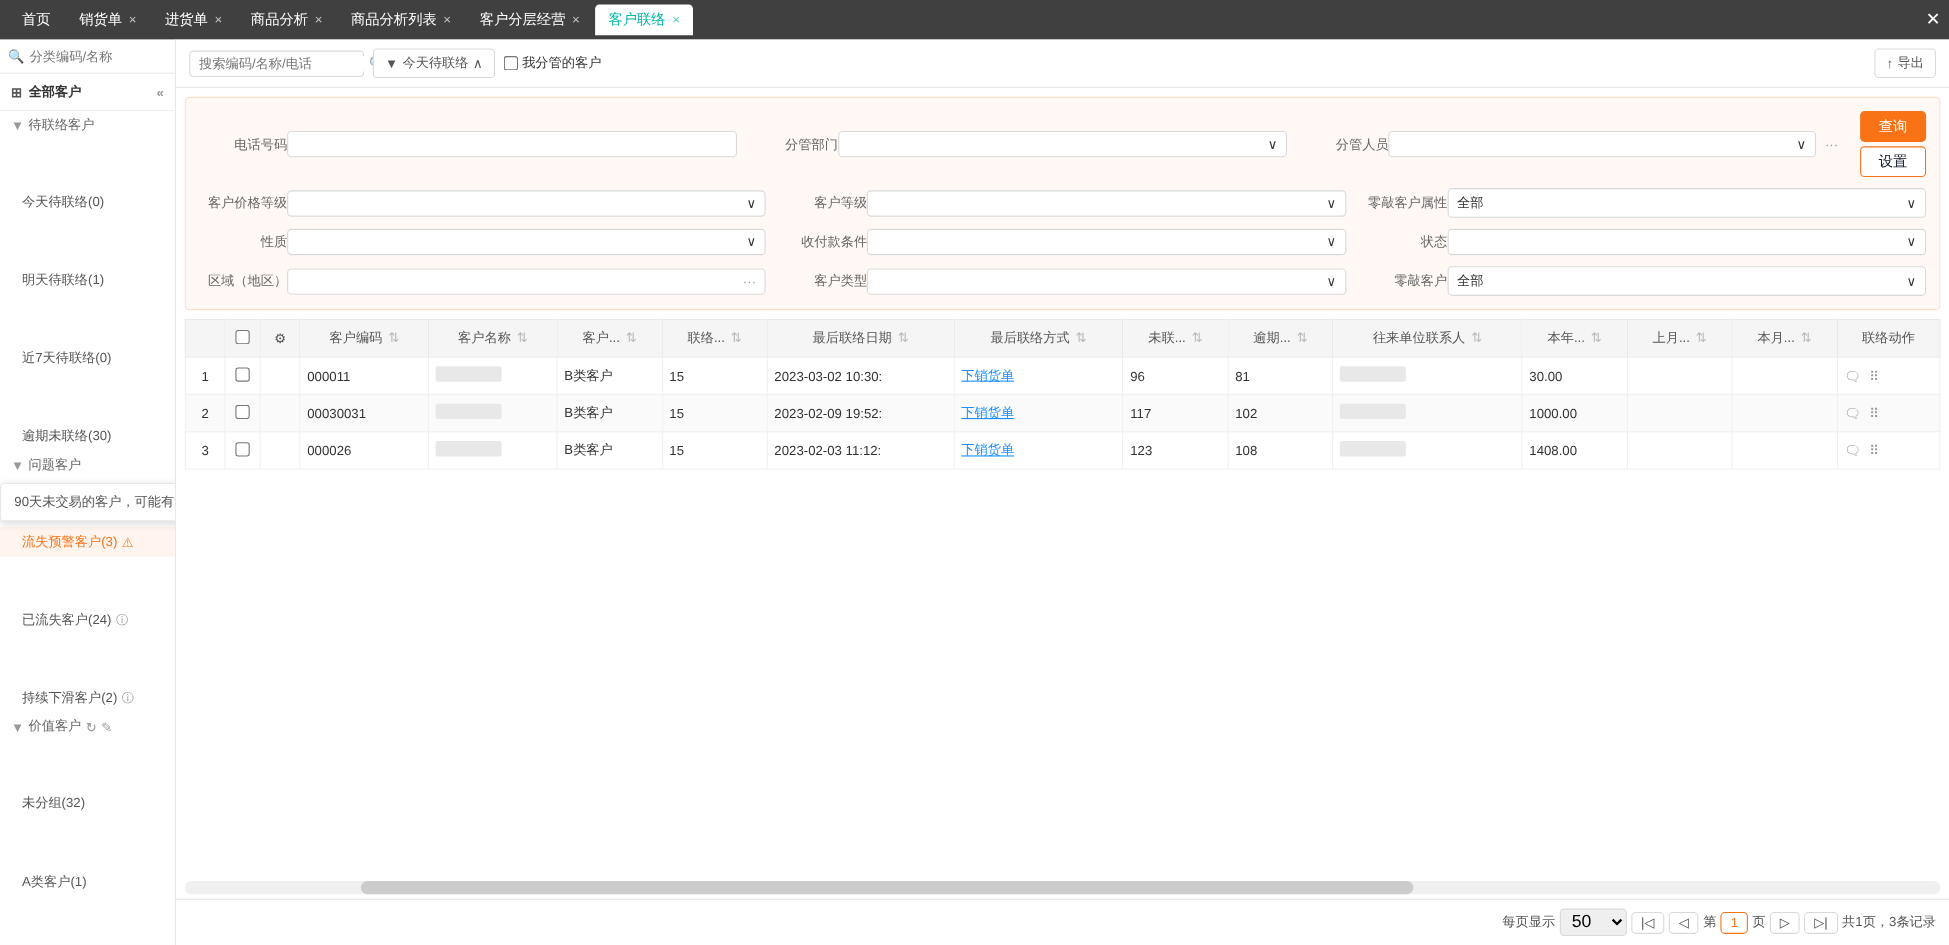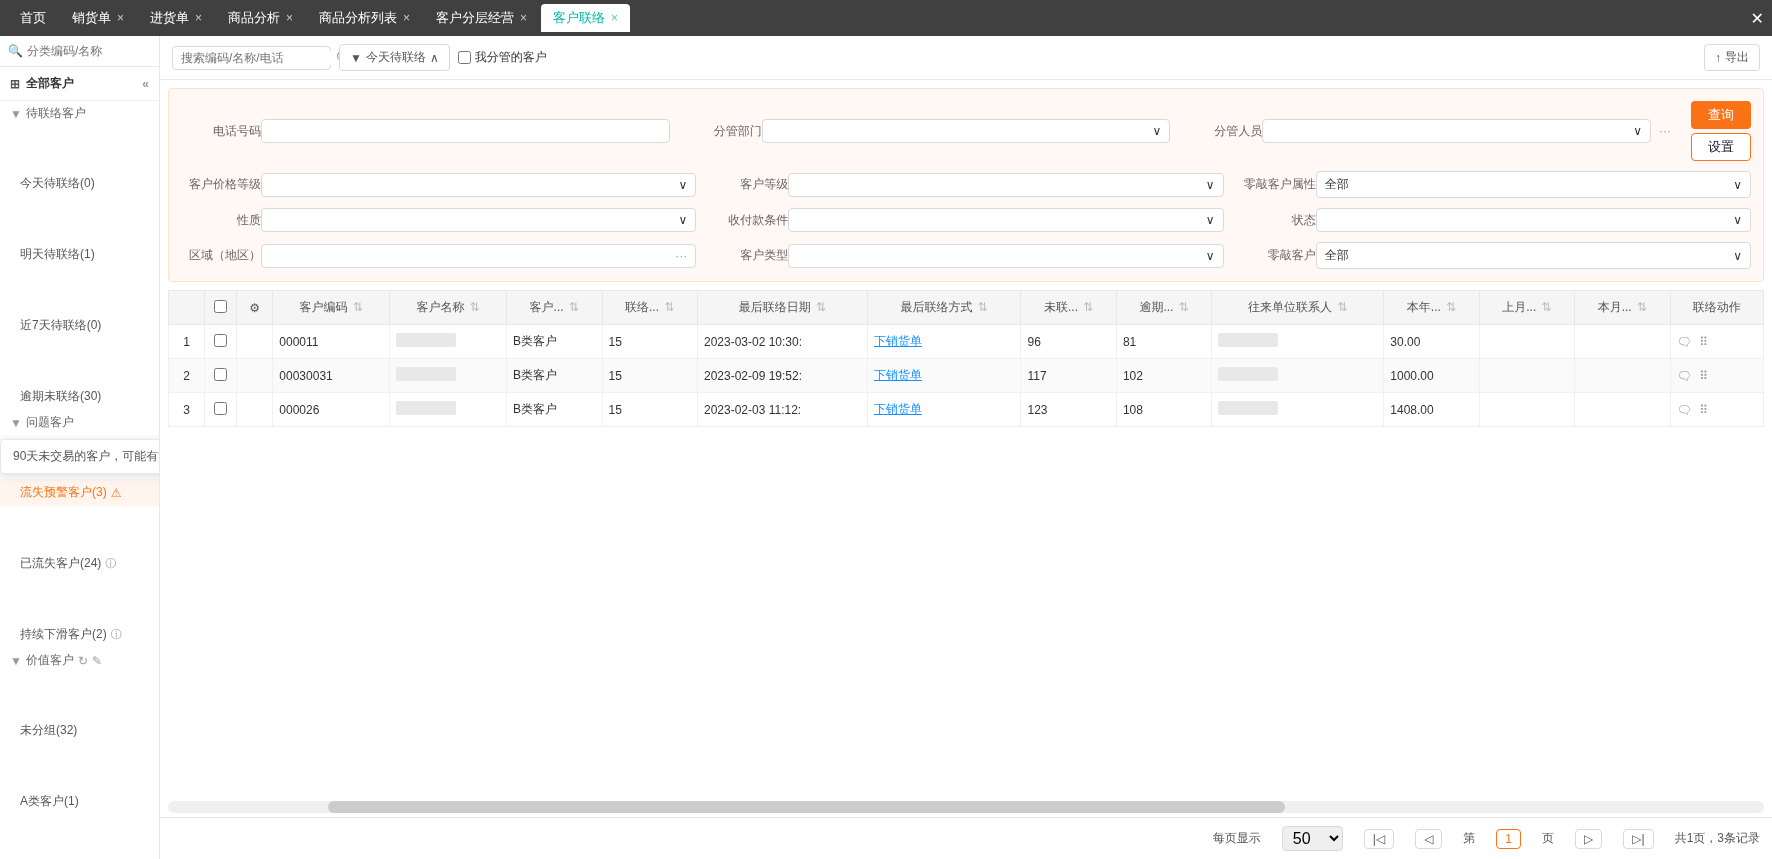--- a/index.html
+++ b/index.html
@@ -135,21 +135,21 @@
     .tooltip-box {
       position: absolute; left: 0; top: 100%; background: #fff; border: 1px solid #e8e8e8;
       border-radius: 4px; padding: 8px 12px; box-shadow: 0 2px 8px rgba(0,0,0,0.15);
       z-index: 100; white-space: nowrap; font-size: 12px; color: #555;
       margin-top: 4px;
     }
 
     
     .pagination {
       display: flex; align-items: center; justify-content: flex-end;
-      padding: 8px 12px; border-top: 1px solid #e8e8e8; gap: 21px; flex-shrink: 0;
+      padding: 8px 12px; border-top: 1px solid #e8e8e8; gap: 4px; flex-shrink: 0;
       background: #fff;
     }
     .pagination-label { color: #555; }
     .page-size-select {
       border: 1px solid #d9d9d9; border-radius: 4px; padding: 2px 6px; font-size: 16px;
     }
     .page-btn {
       border: 1px solid #d9d9d9; border-radius: 4px; padding: 2px 8px;
       cursor: pointer; background: #fff; font-size: 12px; color: #555;
     }

